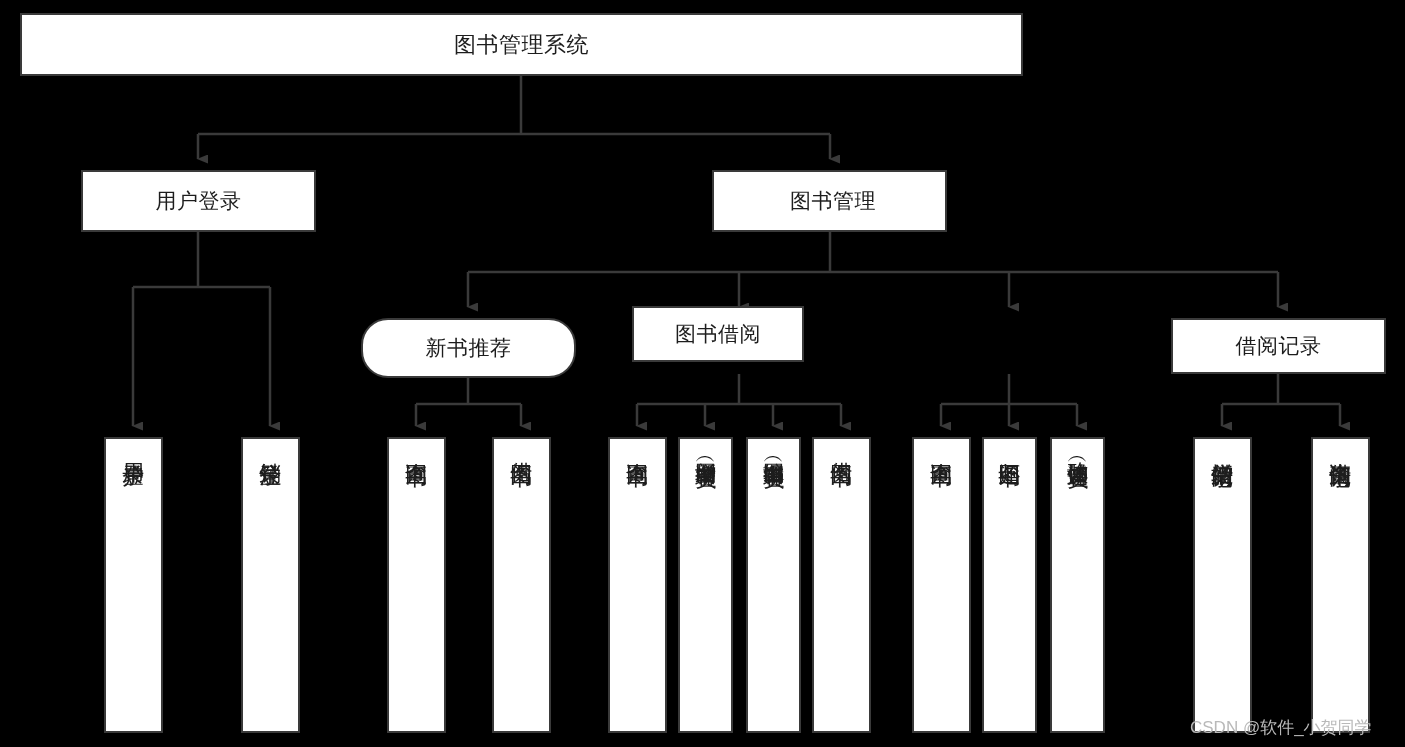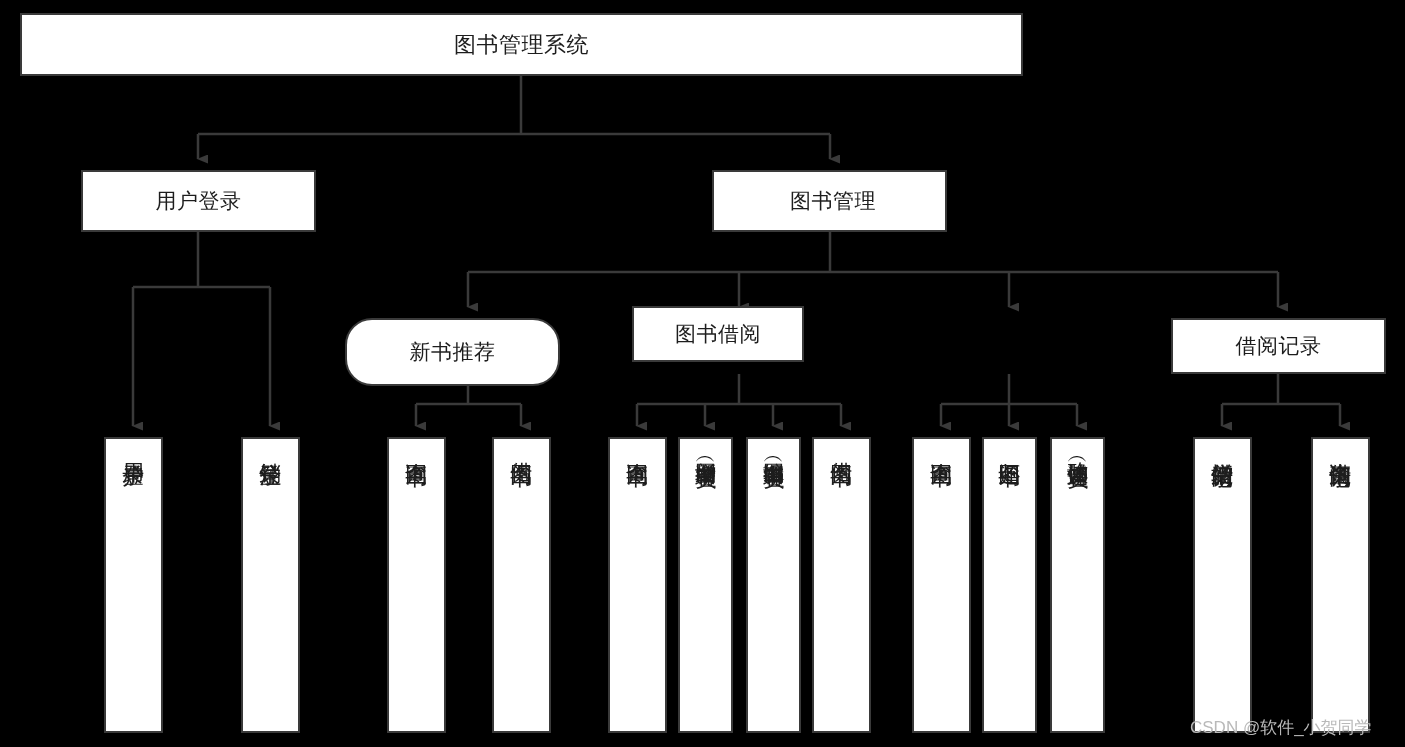--- a/index.html
+++ b/index.html
@@ -138,21 +138,21 @@
     <span class="node-label">图书管理系统</span>
   </div>
 
   <div class="node horiz" style="left:81px; top:170px; width:235px; height:62px;">
     <span class="node-label">用户登录</span>
   </div>
   <div class="node horiz" style="left:712px; top:170px; width:235px; height:62px;padding-left:7px;">
     <span class="node-label">图书管理</span>
   </div>
 
-  <div class="node horiz" style="left:345px; top:318px; width:215px; height:68px;border-radius:27px;">
+  <div class="node horiz" style="left:361px; top:318px; width:215px; height:60px;border-radius:27px;">
     <span class="node-label">新书推荐</span>
   </div>
   <div class="node horiz" style="left:632px; top:306px; width:172px; height:56px;">
     <span class="node-label">图书借阅</span>
   </div>
   <div class="node horiz" style="left:1171px; top:318px; width:215px; height:56px;">
     <span class="node-label">借阅记录</span>
   </div>
 
   <div class="node vert" style="left:104px; top:437px; width:59px; height:296px;">

